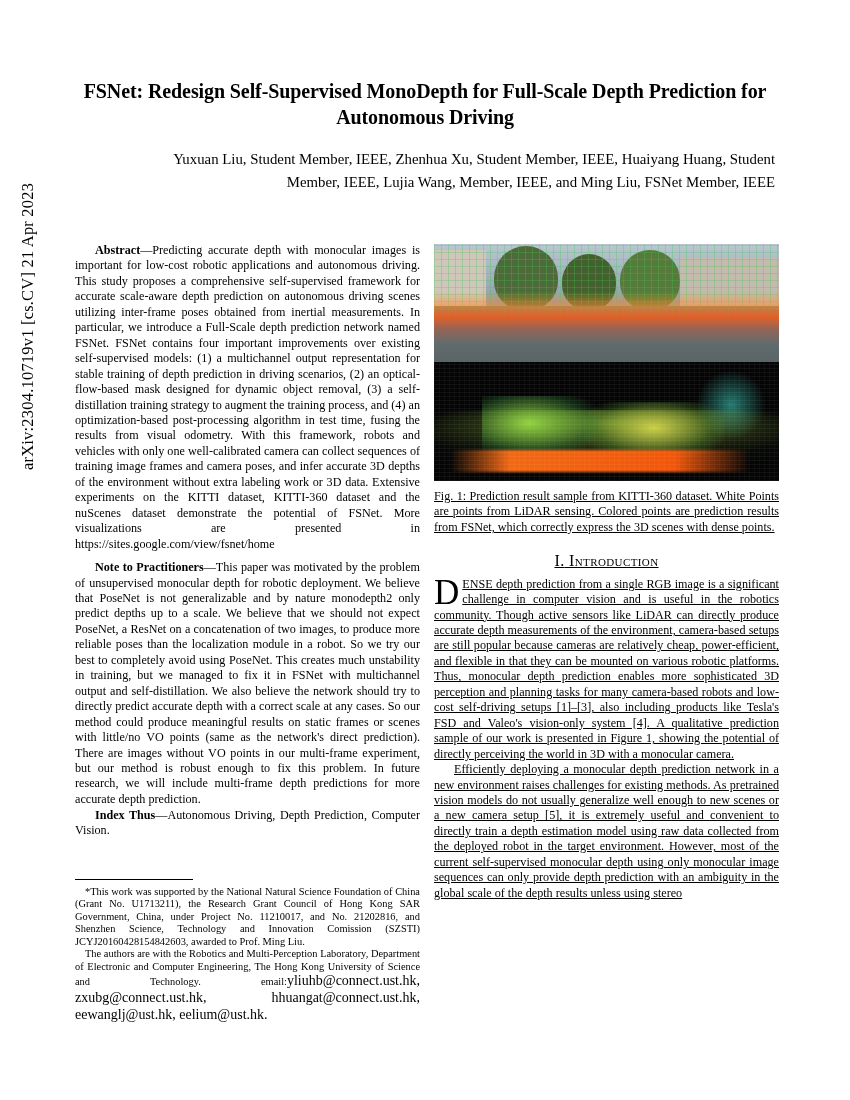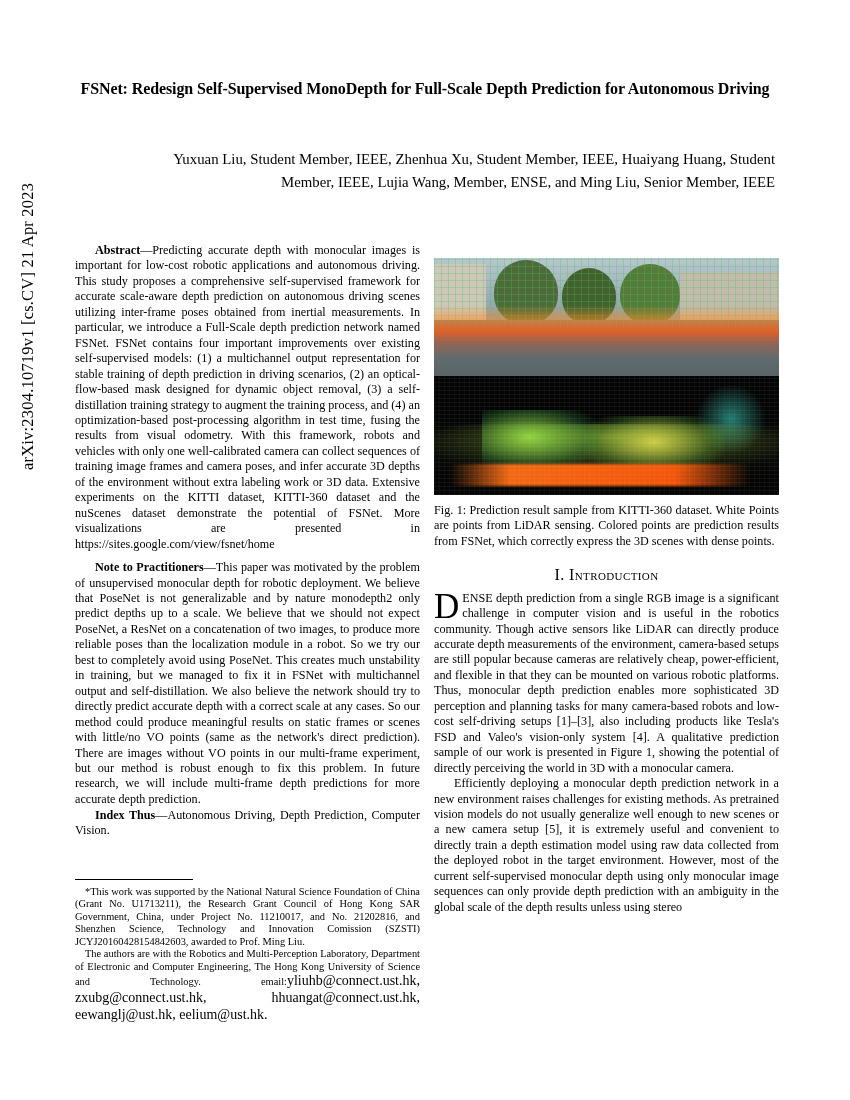--- a/index.html
+++ b/index.html
@@ -41,21 +41,21 @@
   .title-block {
     position: absolute;
     left: 75px;
     top: 78px;
     width: 700px;
     text-align: center;
   }
   .paper-title {
     font-family: "Liberation Serif", serif;
     font-weight: bold;
-    font-size: 16px;
+    font-size: 20px;
     line-height: 1.32;
     margin: 0;
     letter-spacing: -0.1px;
   }
 
   .authors {
     position: absolute;
     left: 75px;
     top: 148px;
     width: 700px;
@@ -71,21 +71,22 @@
     text-align: justify;
     font-size: 12.15px;
     line-height: 1.272;
   }
   .col-left {
     left: 75px;
     top: 243px;
   }
   .col-right {
     left: 434px;
-    top: 258px;
+    top: 244px;
+    text-decoration: underline;
   }
 
   p.para {
     margin: 0 0 0.5px 0;
     text-indent: 20px;
   }
   .runin {
     font-weight: bold;
   }
 
@@ -260,21 +261,21 @@
 <div class="page">
 
   <div class="arxiv-stamp">arXiv:2304.10719v1  [cs.CV]  21 Apr 2023</div>
 
   <div class="title-block">
     <h1 class="paper-title">FSNet: Redesign Self-Supervised MonoDepth for Full-Scale Depth Prediction for Autonomous Driving</h1>
   </div>
 
   <div class="authors">
     <div>Yuxuan Liu,  Student Member,  IEEE, Zhenhua Xu,  Student Member,  IEEE, Huaiyang Huang,  Student</div>
-    <div>Member,  IEEE, Lujia Wang,  Member,  ENSE, and Ming Liu,  Senior Member, IEEE</div>
+    <div>Member,  IEEE, Lujia Wang,  Member,  IEEE, and Ming Liu,  FSNet Member, IEEE</div>
   </div>
 
   <div class="col col-left">
 
     <p class="para">
       <span class="runin">Abstract</span><span>—Predicting accurate depth with monocular images is important for low-cost robotic applications and autonomous driving. This study proposes a comprehensive self-supervised framework for accurate scale-aware depth prediction on autonomous driving scenes utilizing inter-frame poses obtained from inertial measurements. In particular, we introduce a Full-Scale depth prediction network named FSNet. FSNet contains four important improvements over existing self-supervised models: (1) a multichannel output representation for stable training of depth prediction in driving scenarios, (2) an optical-flow-based mask designed for dynamic object removal, (3) a self-distillation training strategy to augment the training process, and (4) an optimization-based post-processing algorithm in test time, fusing the results from visual odometry. With this framework, robots and vehicles with only one well-calibrated camera can collect sequences of training image frames and camera poses, and infer accurate 3D depths of the environment without extra labeling work or 3D data. Extensive experiments on the KITTI dataset, KITTI-360 dataset and the nuScenes dataset demonstrate the potential of FSNet. More visualizations are presented in https://sites.google.com/view/fsnet/home</span>
     </p>
 
     <p class="para" style="margin-top:8px;">
       <span class="runin">Note to Practitioners</span><span>—This paper was motivated by the problem of unsupervised monocular depth for robotic deployment. We believe that PoseNet is not generalizable and by nature monodepth2 only predict depths up to a scale. We believe that we should not expect PoseNet, a ResNet on a concatenation of two images, to produce more reliable poses than the localization module in a robot. So we try our best to completely avoid using PoseNet. This creates much unstability in training, but we managed to fix it in FSNet with multichannel output and self-distillation. We also believe the network should try to directly predict accurate depth with a correct scale at any cases. So our method could produce meaningful results on static frames or scenes with little/no VO points (same as the network's direct prediction). There are images without VO points in our multi-frame experiment, but our method is robust enough to fix this problem. In future research, we will include multi-frame depth predictions for more accurate depth prediction.</span>

